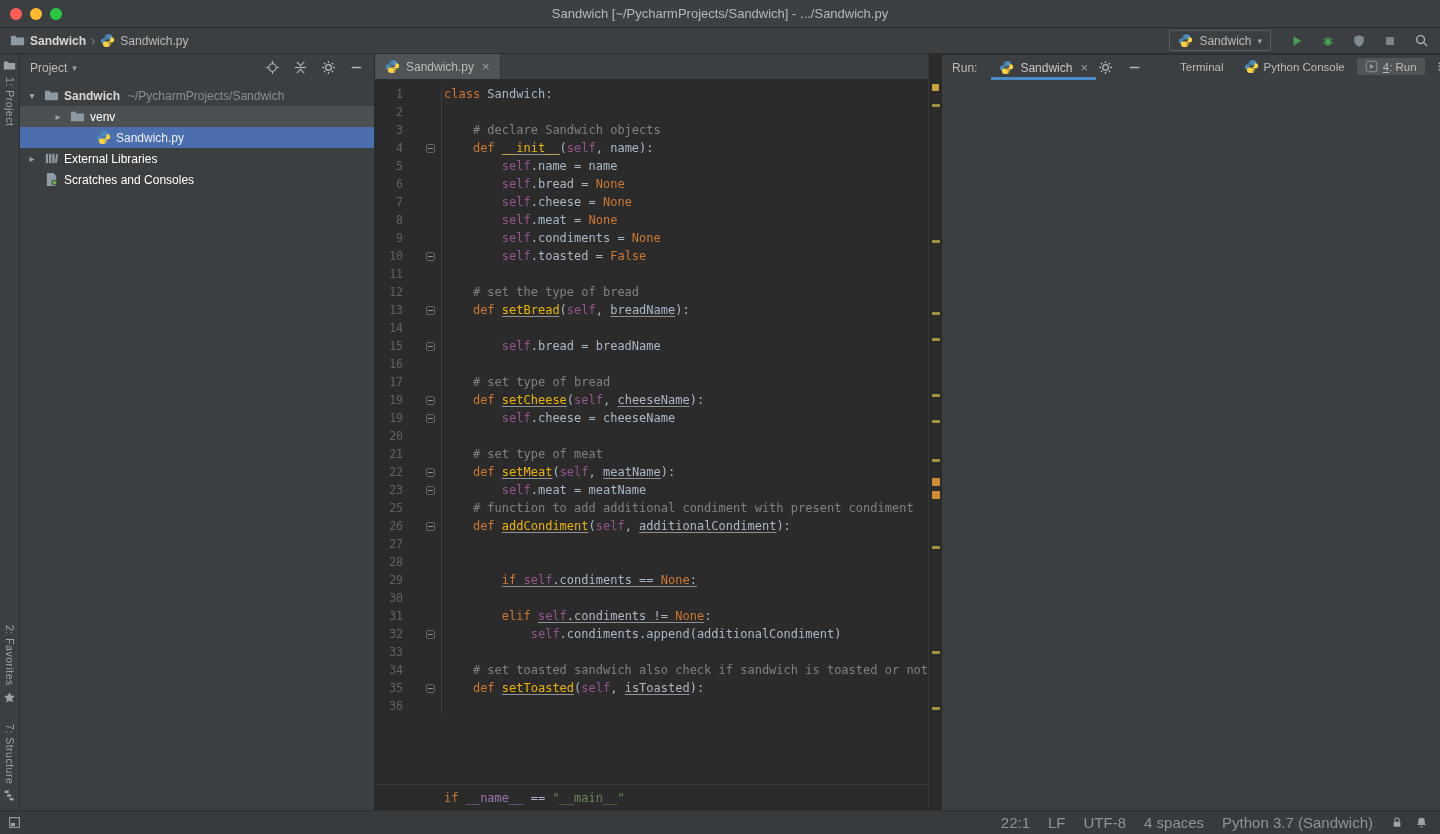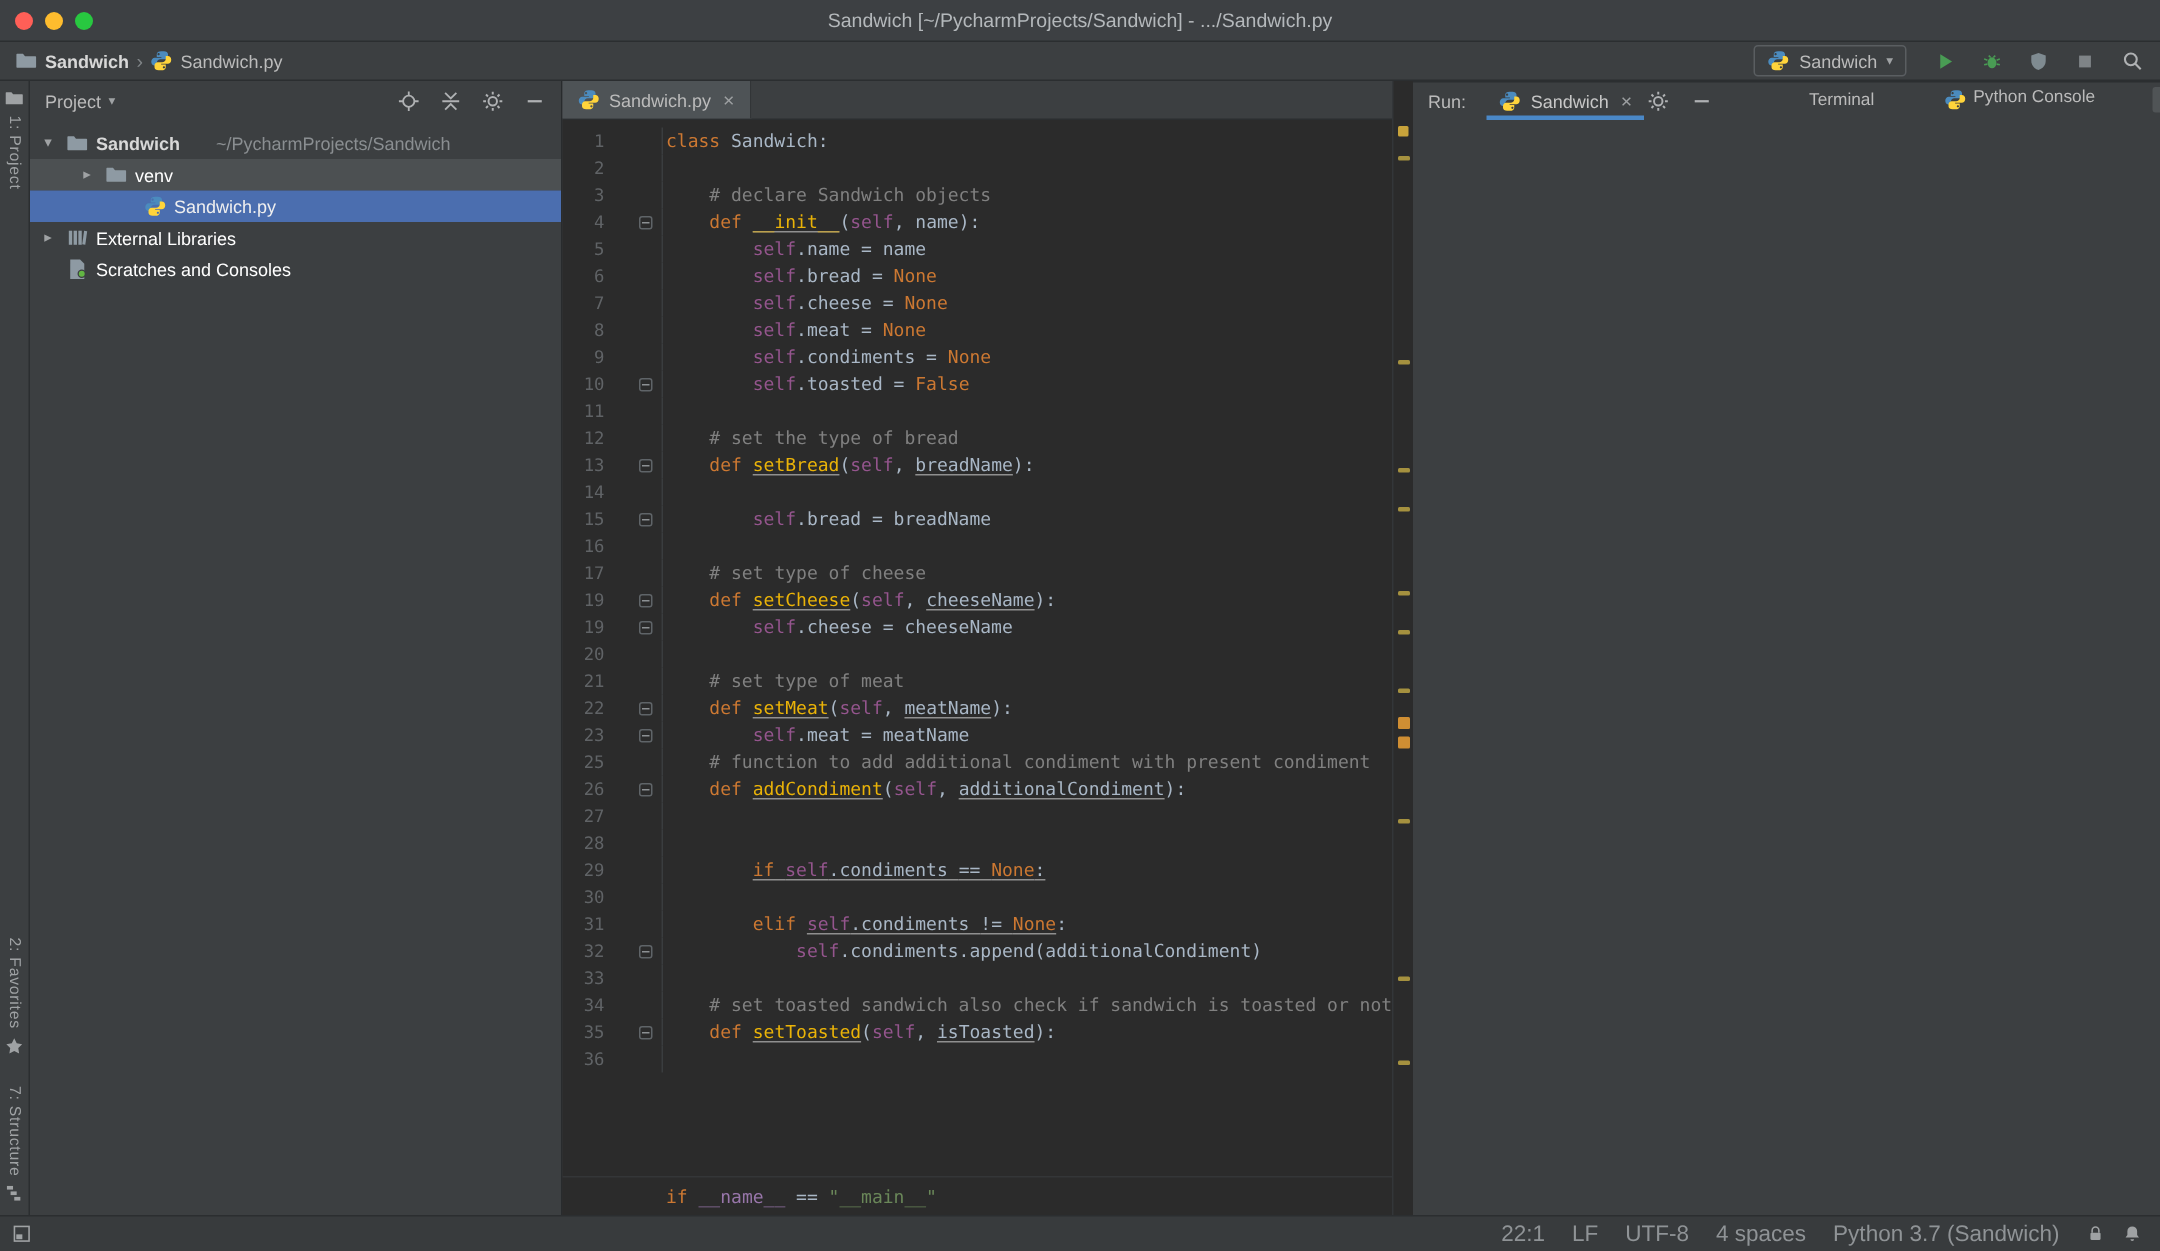--- a/index.html
+++ b/index.html
@@ -44,21 +44,21 @@
   .pp-icons{margin-left:auto;display:flex;align-items:center;gap:13px;}
   .tree{padding-top:4px;}
   .tree-row{height:21px;display:flex;align-items:center;gap:5px;white-space:nowrap;cursor:default;}
   .tree-row.hover{background:#4c5052;}
   .tree-row.selected{background:#4b6eaf;}
   .tree-chevron{width:12px;text-align:center;color:#9fa2a4;font-size:10px;flex:none;}
   .tree-icon{width:16px;flex:none;display:inline-flex;justify-content:center;}
   .tree-label{color:#ffffff;}
   .tree-label.bold{font-weight:bold;color:#d8d8d8;}
   .tree-row.selected .tree-label{color:#efefef;}
-  .tree-path{color:#8a8e91;margin-left:19px;}
+  .tree-path{color:#8a8e91;margin-left:3px;}
 
   
   .editor-col{flex:1;display:flex;flex-direction:column;min-width:0;background:#2b2b2b;}
   .tabbar{height:26px;background:#3c3f41;border-bottom:1px solid #2b2e30;display:flex;align-items:stretch;flex:none;}
   .tab{display:flex;align-items:center;gap:6px;padding:0 10px;background:#4e5356;border-right:1px solid #323537;color:#bbbbbb;cursor:default;}
   .tab-close{color:#9da0a2;font-size:13px;margin-left:2px;cursor:default;}
   .editor{flex:1;overflow:hidden;padding-top:5px;font-family:"DejaVu Sans Mono","Liberation Mono",monospace;font-size:12px;line-height:18px;}
   .code-row{display:flex;height:18px;}
   .gutter{width:67px;flex:none;display:flex;border-right:1px solid #3a3d3f;}
   .ln{width:28px;text-align:right;color:#606366;font-size:11.5px;flex:none;}
@@ -78,21 +78,21 @@
 
   
   .run-panel{height:26px;background:#3c3f41;border-top:1px solid #2b2e30;display:flex;align-items:stretch;flex:none;}
   .run-label{align-self:center;padding:0 12px 0 10px;color:#bbbbbb;}
   .run-tab{position:relative;display:flex;align-items:center;gap:6px;padding:0 10px;color:#c7c7c7;cursor:default;}
   .run-tab-underline{position:absolute;left:2px;right:2px;bottom:0;height:3px;background:#4a88c7;}
   .run-right{margin-left:auto;display:flex;align-items:center;gap:14px;padding-right:12px;}
 
   
   .bottom-bar{height:24px;background:#3c3f41;border-top:1px solid #2b2e30;display:flex;align-items:center;padding:0 12px 0 18px;gap:4px;flex:none;font-size:11.5px;}
-  .bb-item{display:flex;align-items:flex-start;gap:5px;padding:2px 8px;border-radius:2px;color:#bbbbbb;cursor:default;margin-left:26px;}
+  .bb-item{display:flex;align-items:center;gap:5px;padding:2px 8px;border-radius:2px;color:#bbbbbb;cursor:default;}
   .bb-item.active{background:#505456;}
   .mn{text-decoration:underline;}
   .bb-right{margin-left:auto;display:flex;align-items:center;gap:5px;color:#bbbbbb;cursor:default;}
 
   
   .status-bar{height:24px;background:#383b3d;border-top:1px solid #2b2e30;display:flex;align-items:center;padding:0 12px 0 8px;gap:18px;flex:none;font-size:15px;color:#8f9396;}
   .sb-spacer{flex:1;}
   .sb-item{cursor:default;}
   .sb-icons{display:flex;align-items:center;gap:12px;}
 </style>
@@ -427,21 +427,21 @@
                   <span class="ln">16</span>
                   <span class="foldcol"></span>
                 </div>
                 <span class="code-text"></span>
               </div>
               <div class="code-row">
                 <div class="gutter">
                   <span class="ln">17</span>
                   <span class="foldcol"></span>
                 </div>
-                <span class="code-text"><span class="seg-p">    </span><span class="seg-c"># set type of cheese</span></span>
+                <span class="code-text"><span class="seg-p">    </span><span class="seg-c"># set type of bread</span></span>
               </div>
               <div class="code-row">
                 <div class="gutter">
                   <span class="ln">19</span>
                   <span class="foldcol">
                     <span class="fold-marker"></span>
                   </span>
                 </div>
                 <span class="code-text"><span class="seg-p">    </span><span class="seg-k">def </span><span class="seg-f u">setCheese</span><span class="seg-p">(</span><span class="seg-s">self</span><span class="seg-p">, </span><span class="seg-p u">cheeseName</span><span class="seg-p">):</span></span>
               </div>

